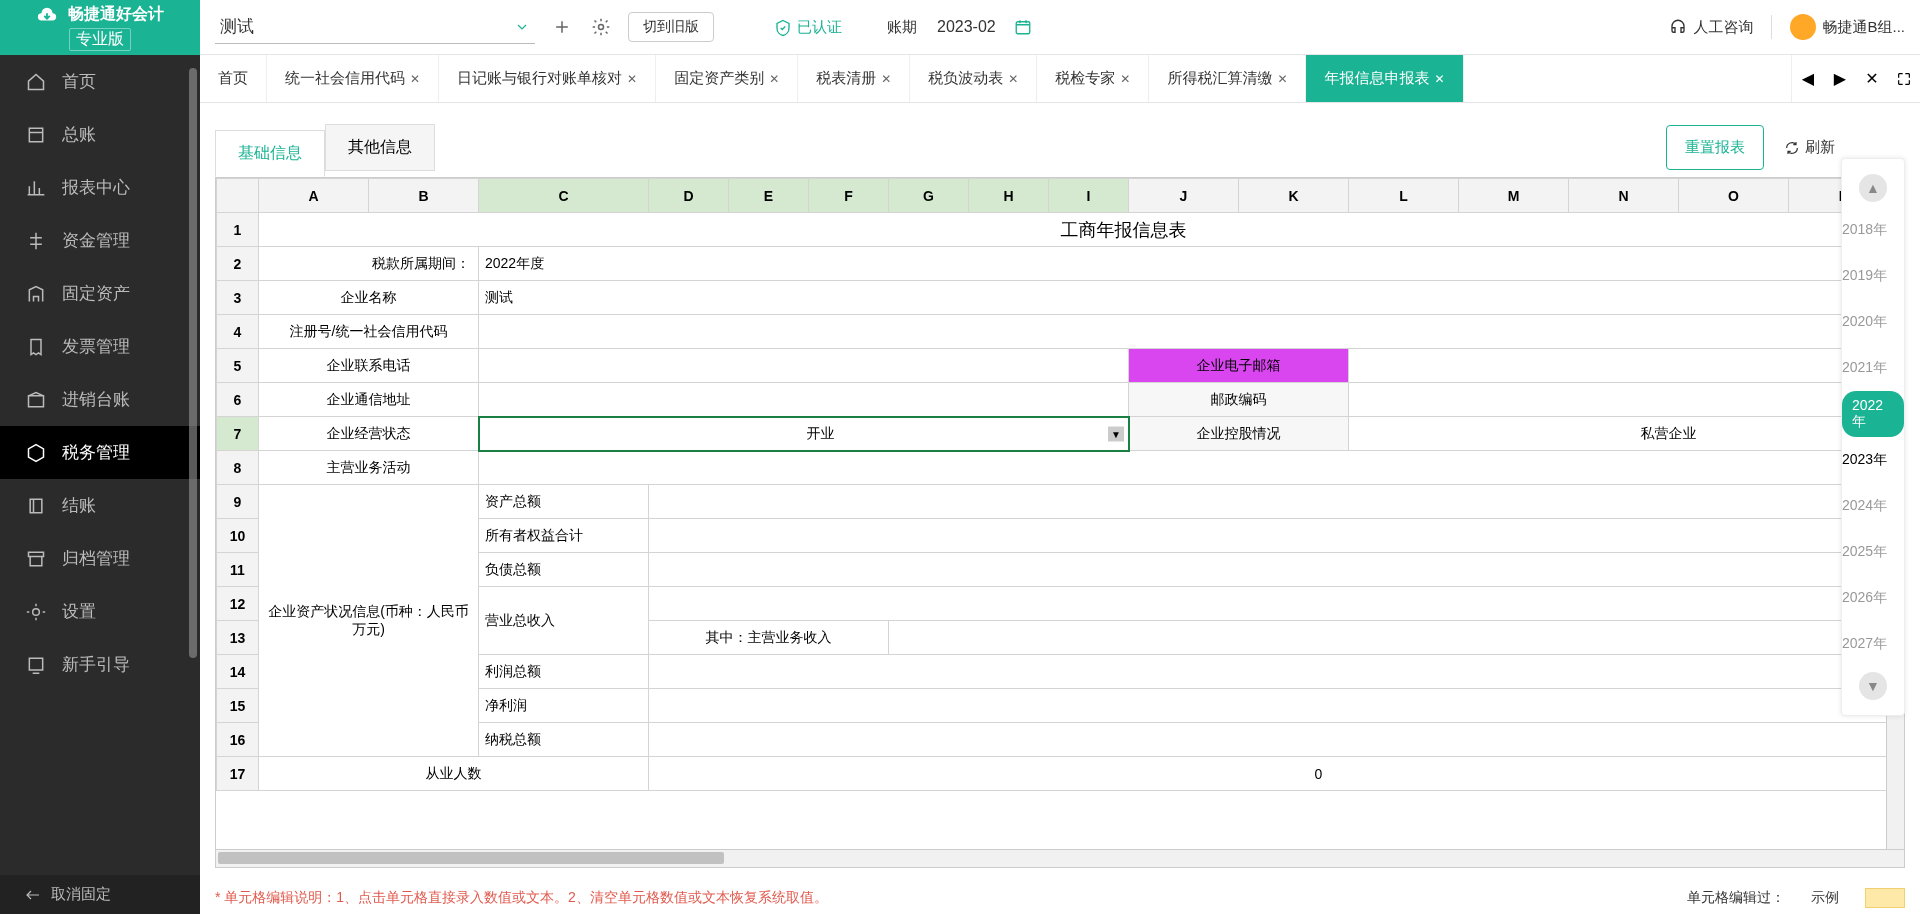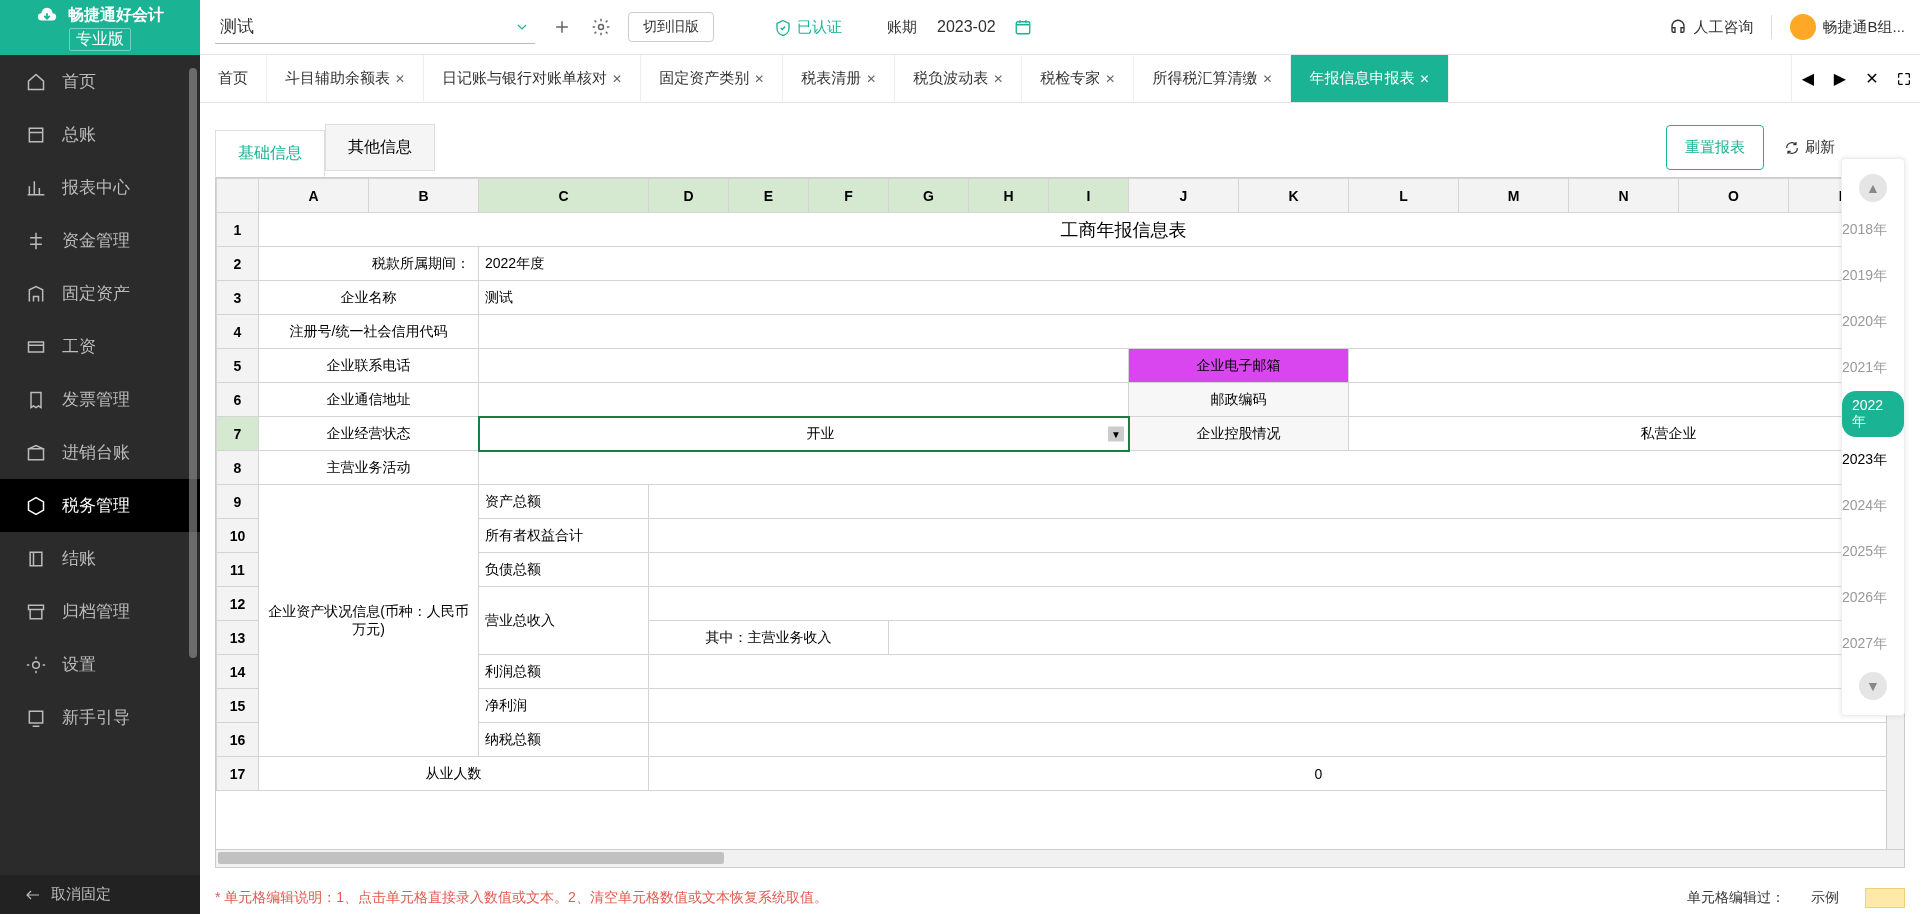--- a/index.html
+++ b/index.html
@@ -1,21 +1,21 @@
 <!DOCTYPE html>
 <html><head>
 <meta charset="utf-8">
 <style>
 * { margin: 0; padding: 0; box-sizing: border-box; font-family: "Microsoft YaHei", Arial, sans-serif; }
 body { width: 1920px; height: 914px; background: #f8f8f8; overflow: hidden; position: relative; }
 
 
 .sidebar { position: absolute; left: 0; top: 0; width: 200px; height: 100%; background: #2b2b2b; color: #bbb; }
 .sidebar-logo { height: 55px; background: #1ab394; display: flex; flex-direction: column; justify-content: center; align-items: center; color: #fff; padding: 5px; }
-.sidebar-logo .brand { font-size: 16px; font-weight: bold; display: flex; align-items: center; gap: 10px; }
+.sidebar-logo .brand { font-size: 16px; font-weight: bold; display: flex; align-items: flex-start; gap: 10px; }
 .sidebar-logo .edition { font-size: 16px; margin-top: 2px; border: 1px solid rgba(255,255,255,0.4); padding: 0 6px; border-radius: 2px; }
 .sidebar-item { display: flex; align-items: center; padding: 15px 25px; font-size: 17px; cursor: pointer; gap: 15px; }
 .sidebar-item.active { background: #000; color: #fff; }
 .sidebar-item .icon { width: 22px; height: 22px; display: inline-flex; align-items: center; justify-content: center; }
 .sidebar-scroll { position: absolute; right: 3px; top: 68px; width: 8px; height: 590px; background: rgba(150,150,150,0.6); border-radius: 4px; }
 .sidebar-footer { position: absolute; bottom: 0; left: 0; right: 0; padding: 10px 25px; display: flex; align-items: center; gap: 10px; font-size: 15px; background: #222; }
 
 
 .topbar { position: absolute; left: 200px; top: 0; right: 0; height: 55px; background: #fff; border-bottom: 1px solid #e5e5e5; display: flex; align-items: center; padding: 0 15px; gap: 15px; }
 .company-select { width: 320px; height: 34px; border-bottom: 1px solid #bbb; display: flex; align-items: center; justify-content: space-between; font-size: 17px; color: #333; padding: 0 5px; }
@@ -133,28 +133,20 @@
         <span class="icon">
           <svg width="20" height="20" viewBox="0 0 24 24">
             <path d="M4 21V7l8-4 8 4v14M9 21v-6h6v6"></path>
           </svg>
         </span>
         <span>固定资产</span>
       </div>
       <div class="sidebar-item">
         <span class="icon">
           <svg width="20" height="20" viewBox="0 0 24 24">
-            <path d="M3 6h18v12H3zM3 10h18"></path>
-          </svg>
-        </span>
-        <span>工资</span>
-      </div>
-      <div class="sidebar-item">
-        <span class="icon">
-          <svg width="20" height="20" viewBox="0 0 24 24">
             <path d="M6 3h12v18l-3-2-3 2-3-2-3 2z"></path>
           </svg>
         </span>
         <span>发票管理</span>
       </div>
       <div class="sidebar-item">
         <span class="icon">
           <svg width="20" height="20" viewBox="0 0 24 24">
             <path d="M3 7h18v13H3zM3 7l9-4 9 4"></path>
           </svg>
@@ -261,21 +253,21 @@
     </div>
   </div>
 </div>
 
 <div class="tabbar">
   <div id="tabs" style="display:flex;flex:1;overflow:hidden">
       <div class="tab">
         <span>首页</span>
       </div>
       <div class="tab">
-        <span>斗目辅助余额表</span>
+        <span>统一社会信用代码</span>
         <span class="close">✕</span>
       </div>
       <div class="tab">
         <span>日记账与银行对账单核对</span>
         <span class="close">✕</span>
       </div>
       <div class="tab">
         <span>固定资产类别</span>
         <span class="close">✕</span>
       </div>

